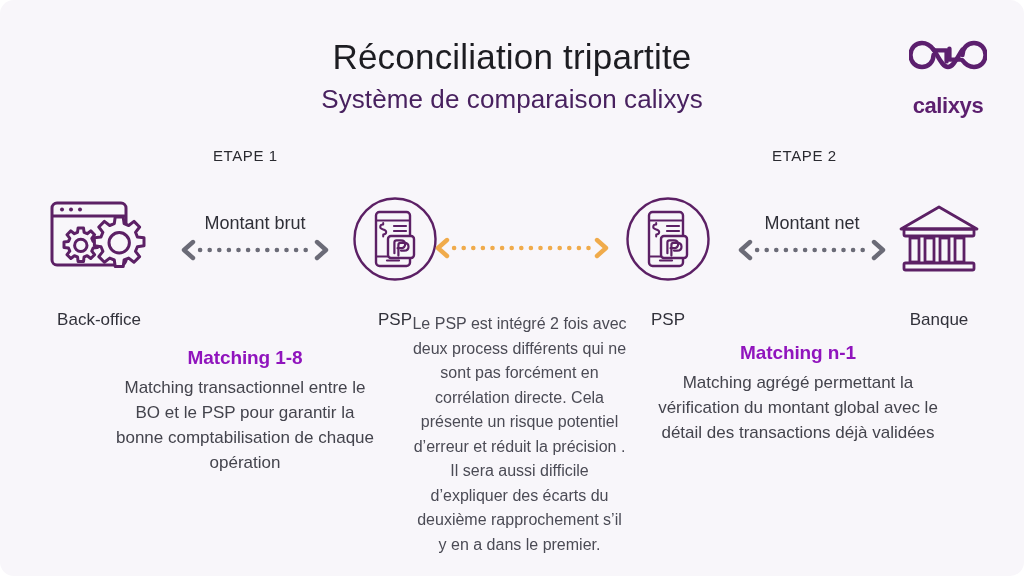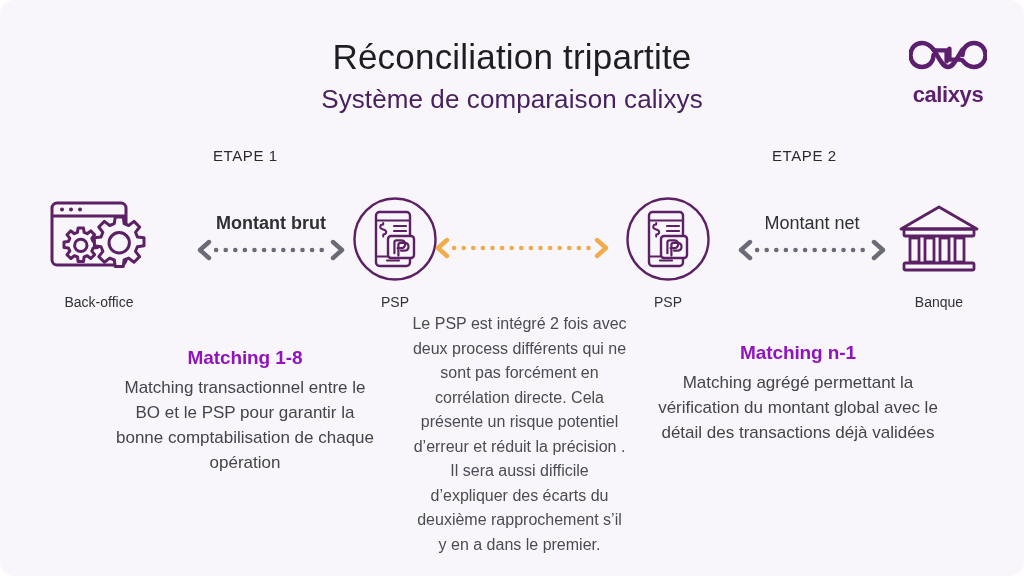--- a/index.html
+++ b/index.html
@@ -32,58 +32,58 @@
     margin:6px 0 0 0;
   }
 
   
   .logo{
     position:absolute;right:28px;top:34px;
     width:96px;text-align:center;
   }
   .logo-mark{display:block;margin:0 auto;}
   .logo-word{
-    display:block;margin-top:3px;
+    display:block;margin-top:14px;
     font-size:22px;line-height:24px;font-weight:700;
     color:#5c1f6e;letter-spacing:-0.4px;
   }
 
   
   .etape{
     position:absolute;
     font-size:15px;line-height:18px;color:#2a2a30;
     letter-spacing:.6px;white-space:nowrap;
   }
   .etape-1{left:213px;top:147px;}
   .etape-2{left:772px;top:147px;}
 
   
   .node{
     position:absolute;
     width:150px;text-align:center;
   }
   .node .glyph{height:86px;display:flex;align-items:center;justify-content:center;}
   .node .caption{
-    margin-top:9px;
-    font-size:14px;line-height:22px;color:#31313a;font-weight:400;
+    margin-top:27px;
+    font-size:17px;line-height:22px;color:#31313a;font-weight:400;
   }
   .node-backoffice{left:24px;top:196px;}
   .node-psp-1{left:320px;top:196px;}
   .node-psp-2{left:593px;top:196px;}
   .node-banque{left:864px;top:196px;}
 
   
   .flow{
     position:absolute;text-align:center;
   }
   .flow .flow-label{
     font-size:18px;line-height:22px;color:#2f2f37;white-space:nowrap;
   }
   .flow .flow-arrow{margin-top:5px;display:block;}
-  .flow-1{left:191px;top:212px;width:160px;font-weight:bold;}
+  .flow-1{left:175px;top:212px;width:160px;}
   .flow-mid{left:432px;top:232px;width:180px;}
   .flow-2{left:732px;top:212px;width:160px;}
 
   
   .block{position:absolute;text-align:center;}
   .block h3{
     margin:0 0 6px 0;
     font-size:19px;line-height:23px;font-weight:700;
     color:#9014bd;letter-spacing:-.1px;
   }

